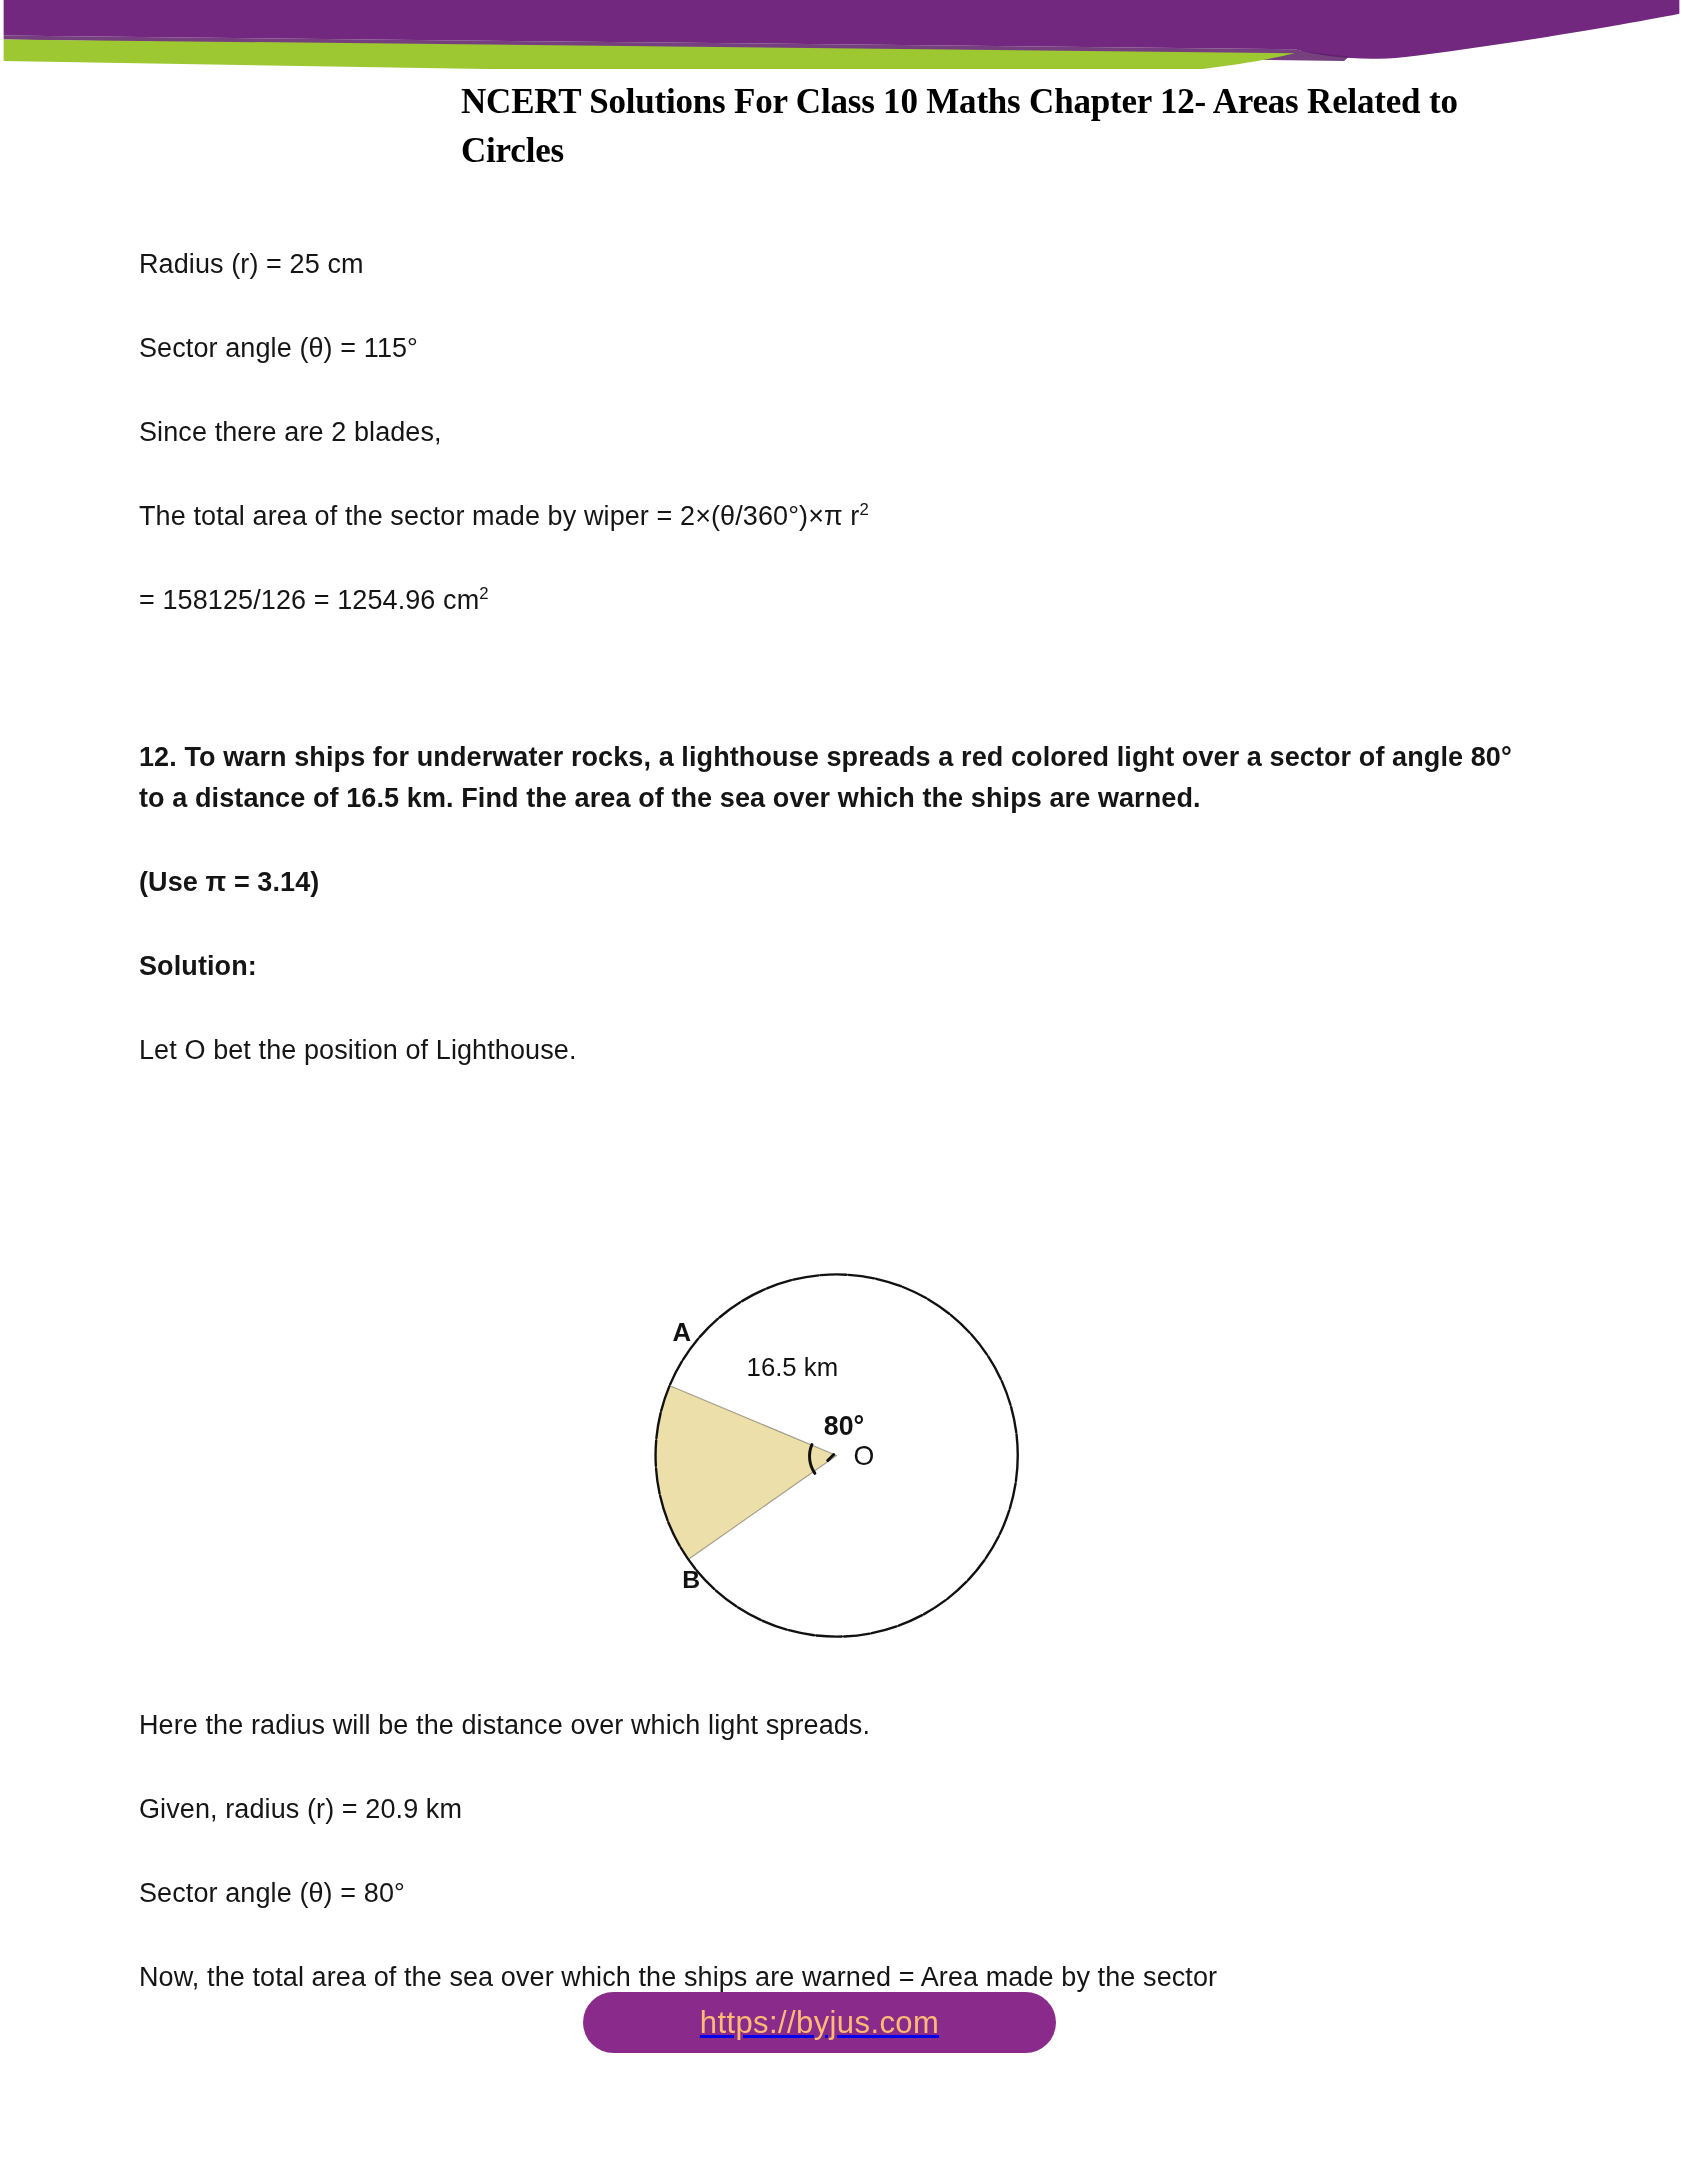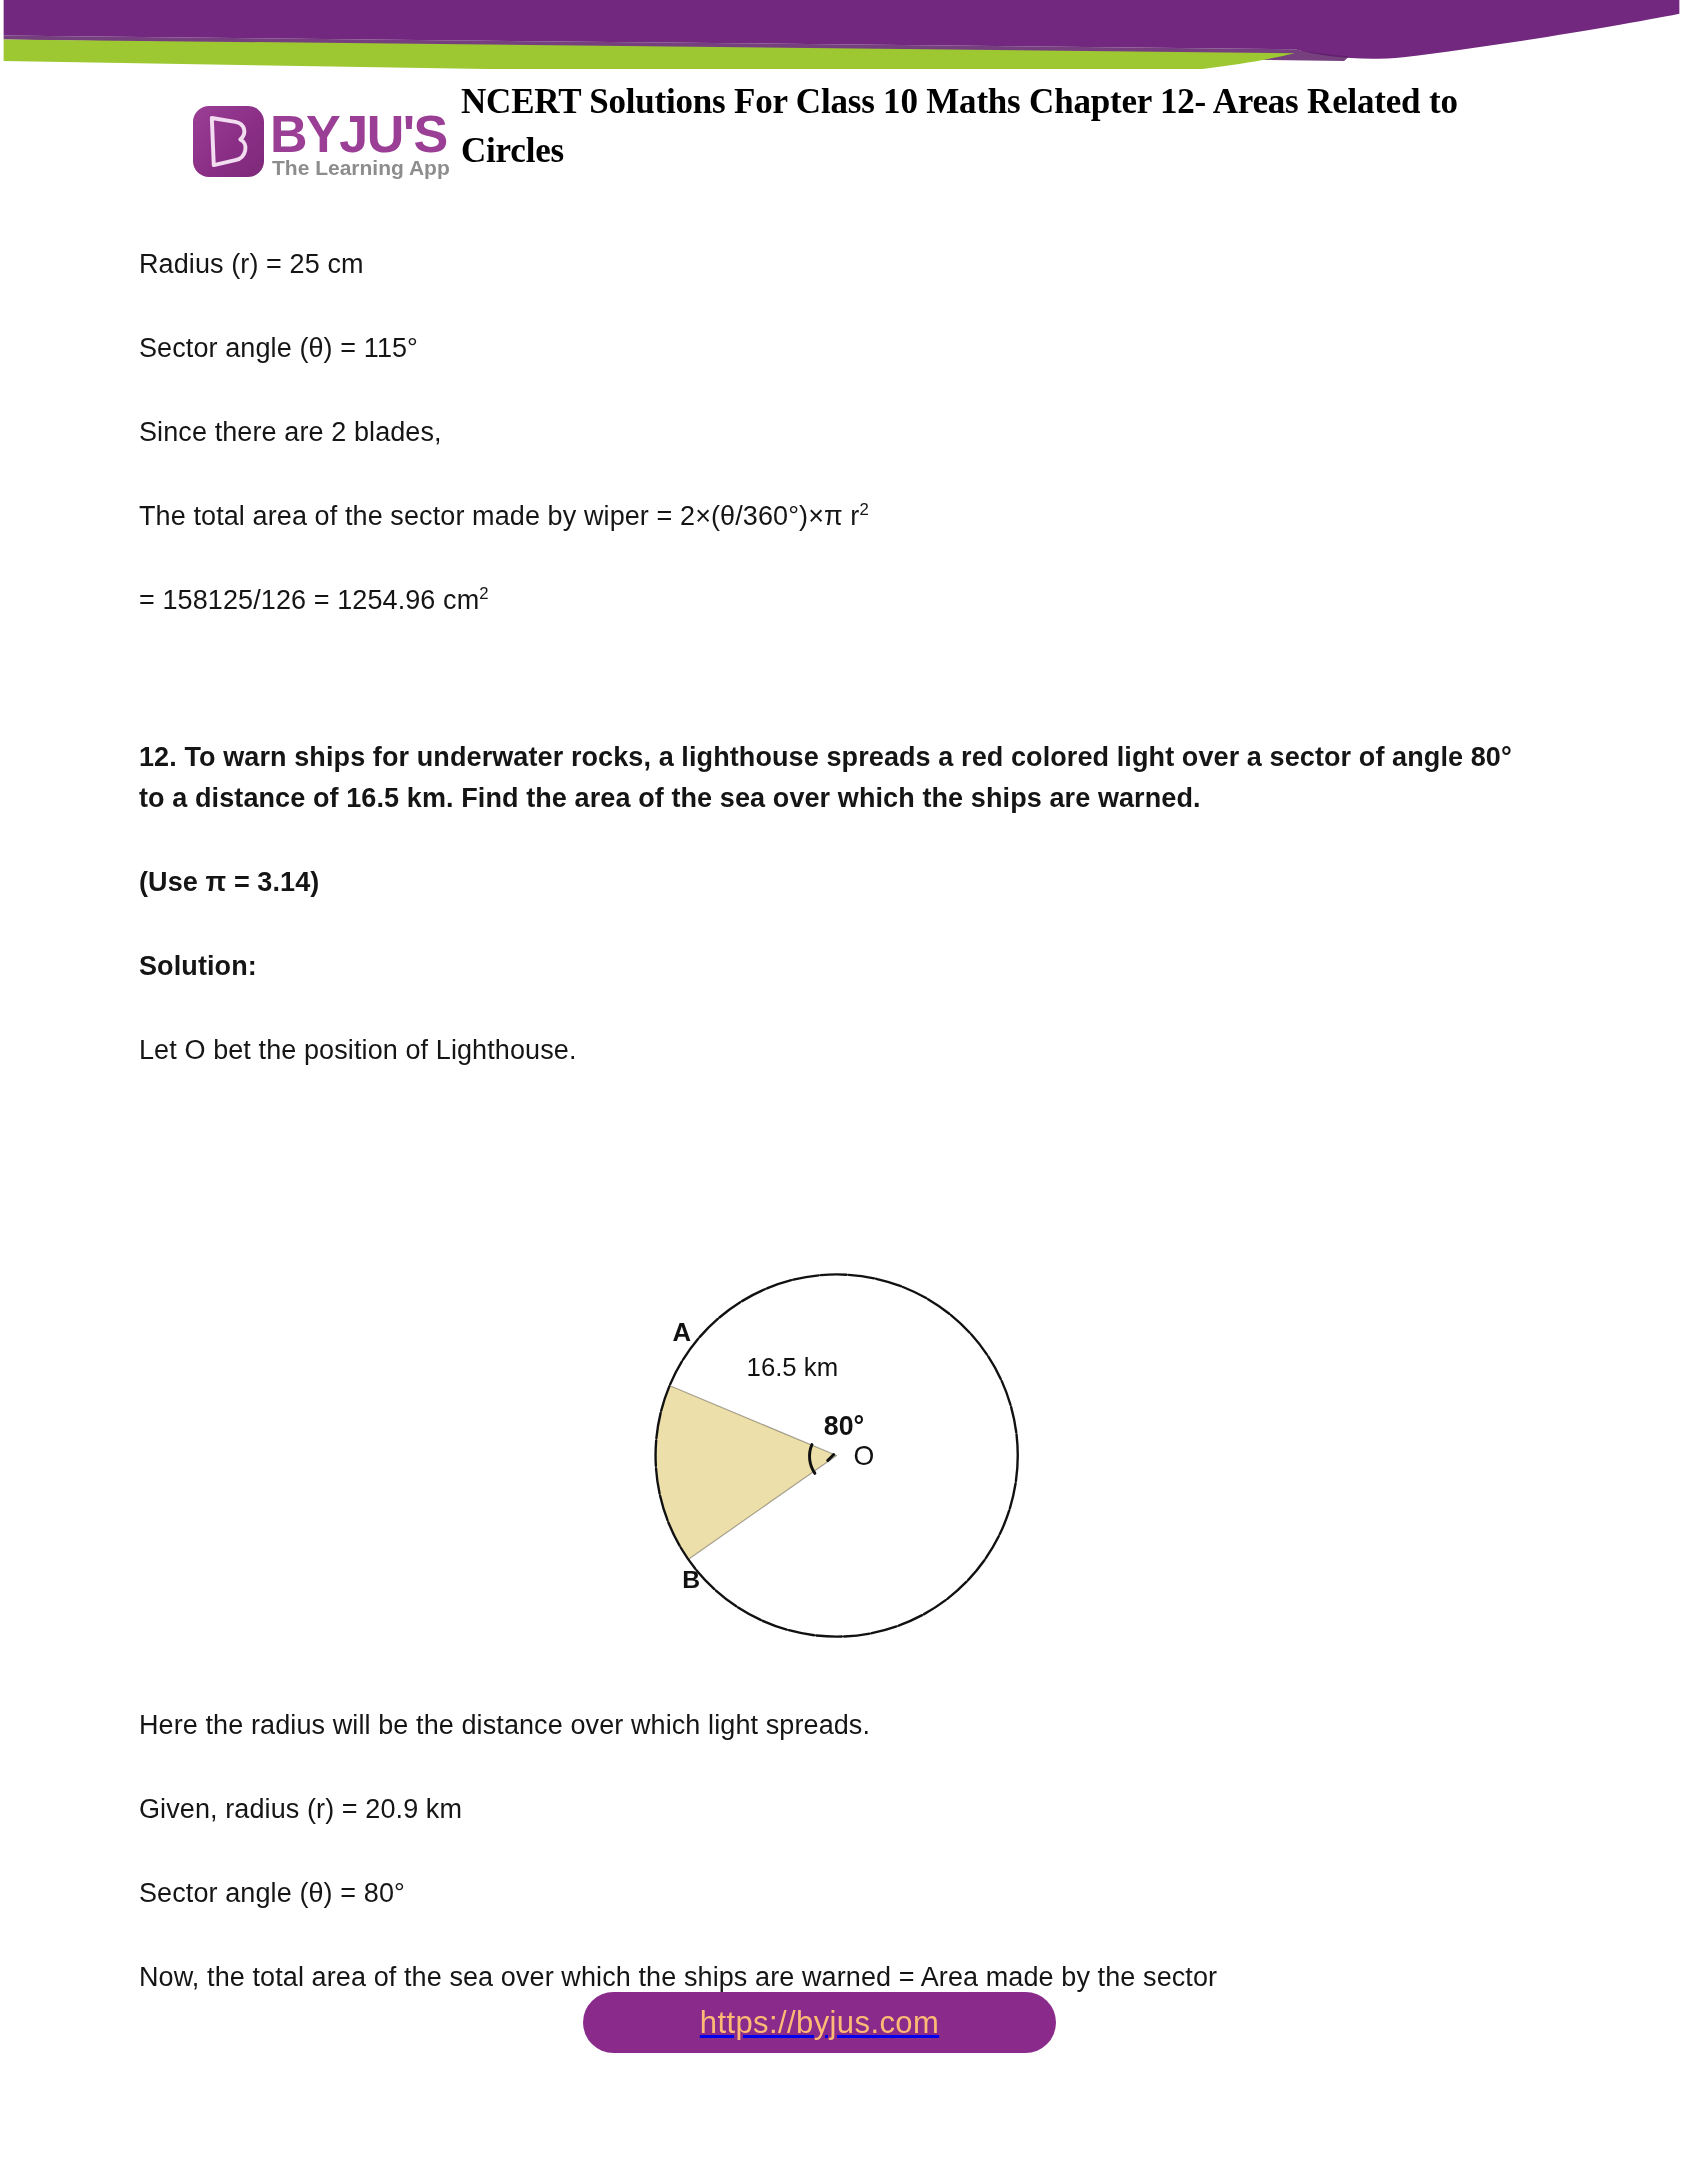--- a/index.html
+++ b/index.html
@@ -144,29 +144,20 @@
     <path d="M0,0 L1700,0 L1700,14 C1640,26 1520,46 1420,58 C1380,62 1340,58 1310,50 L0,36 Z" fill="#73287F"></path>
 
     <path d="M0,36 L1310,50 C1330,54 1350,56 1365,57 L1360,62 L0,40 Z" fill="#5E1F68" opacity="0.85"></path>
 
     <path d="M0,40 L1310,54 C1260,66 1180,76 1100,80 L0,62 Z" fill="#9DC832"></path>
   </svg>
 </div>
 
 <div id="header">
 
-  <div id="logo-block">
-    <div id="logo-mark">
-      <svg width="53" height="55" viewBox="0 0 54 56" xmlns="http://www.w3.org/2000/svg">
-        <path d="M10,4 L34,8 C44,10 46,20 39,26 C48,30 45,45 34,47 L12,52 Z" fill="none" stroke="#F2DCF0" stroke-width="4" stroke-linejoin="round"></path>
-      </svg>
-    </div>
-    <div id="logo-wordmark">BYJU'S</div>
-    <div id="logo-tagline">The Learning App</div>
-  </div>
 
   <div id="doc-title">NCERT Solutions For Class 10 Maths Chapter 12- Areas Related to Circles</div>
 </div>
 
 <div id="body-content">
 
   <p class="p"><span>Radius (r) = 25 cm</span></p>
   <p class="p"><span>Sector angle (θ) = 115°</span></p>
   <p class="p"><span>Since there are 2 blades,</span></p>
   <p class="p"><span>The total area of the sector made by wiper = 2×(θ/360°)×π r</span><sup>2</sup></p>

